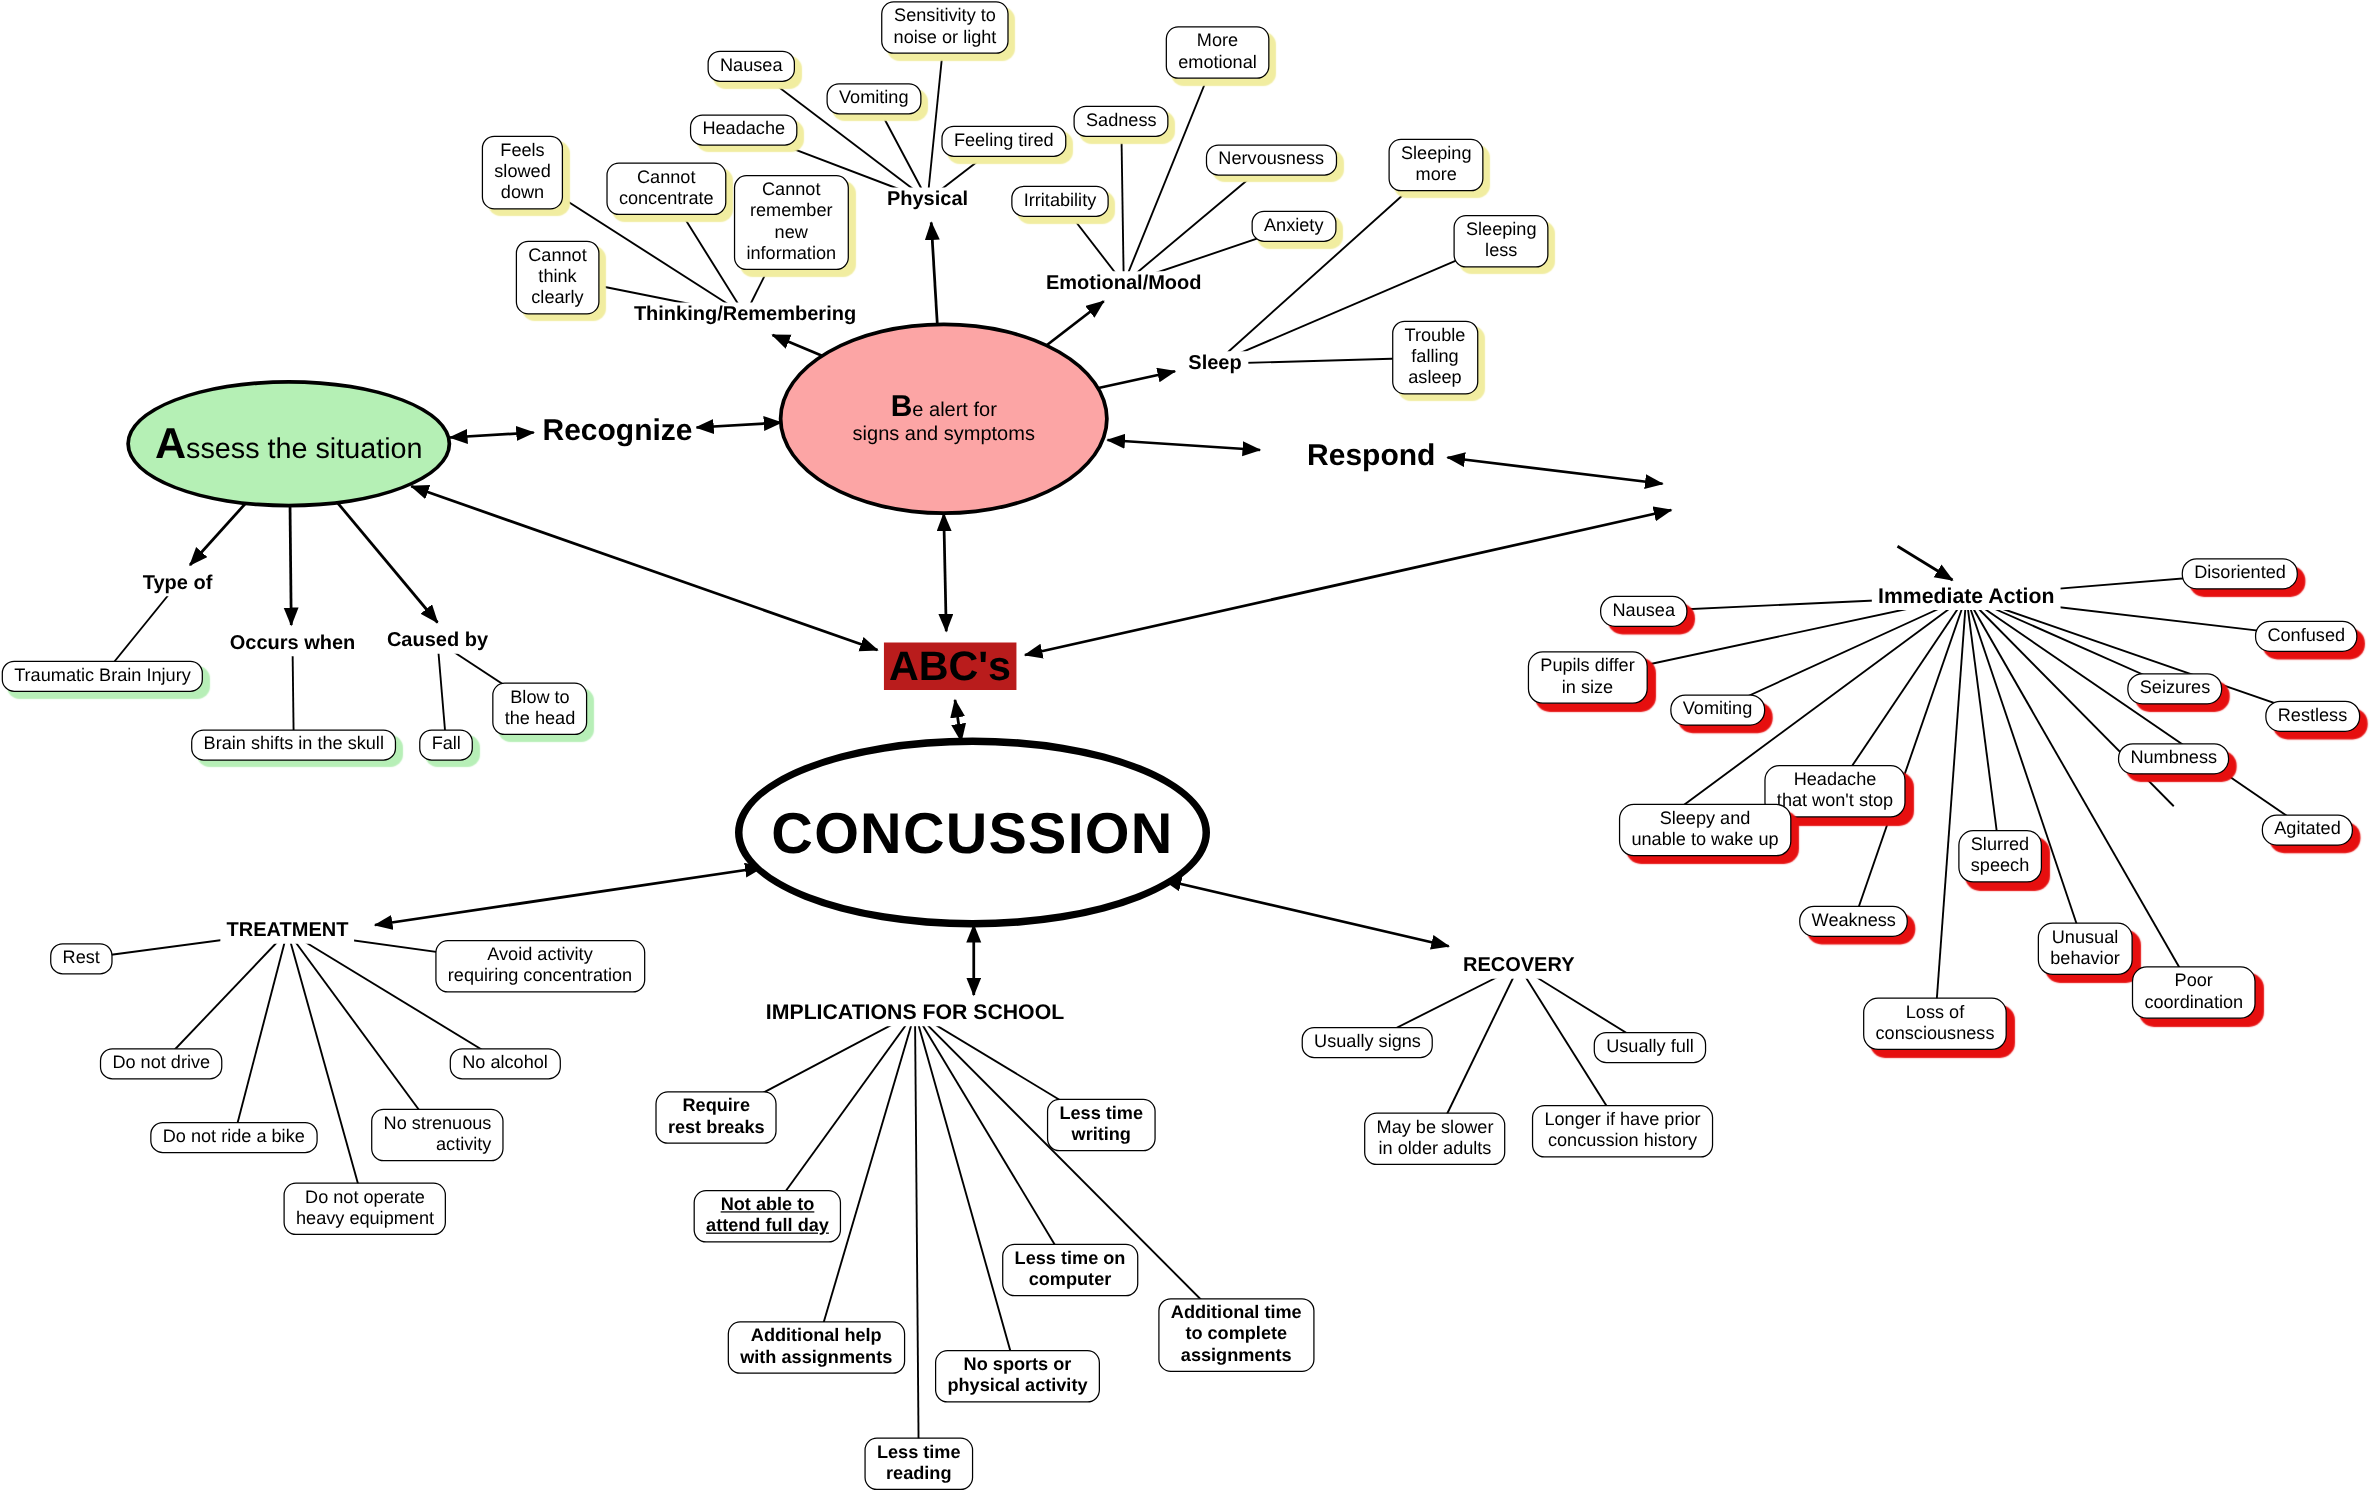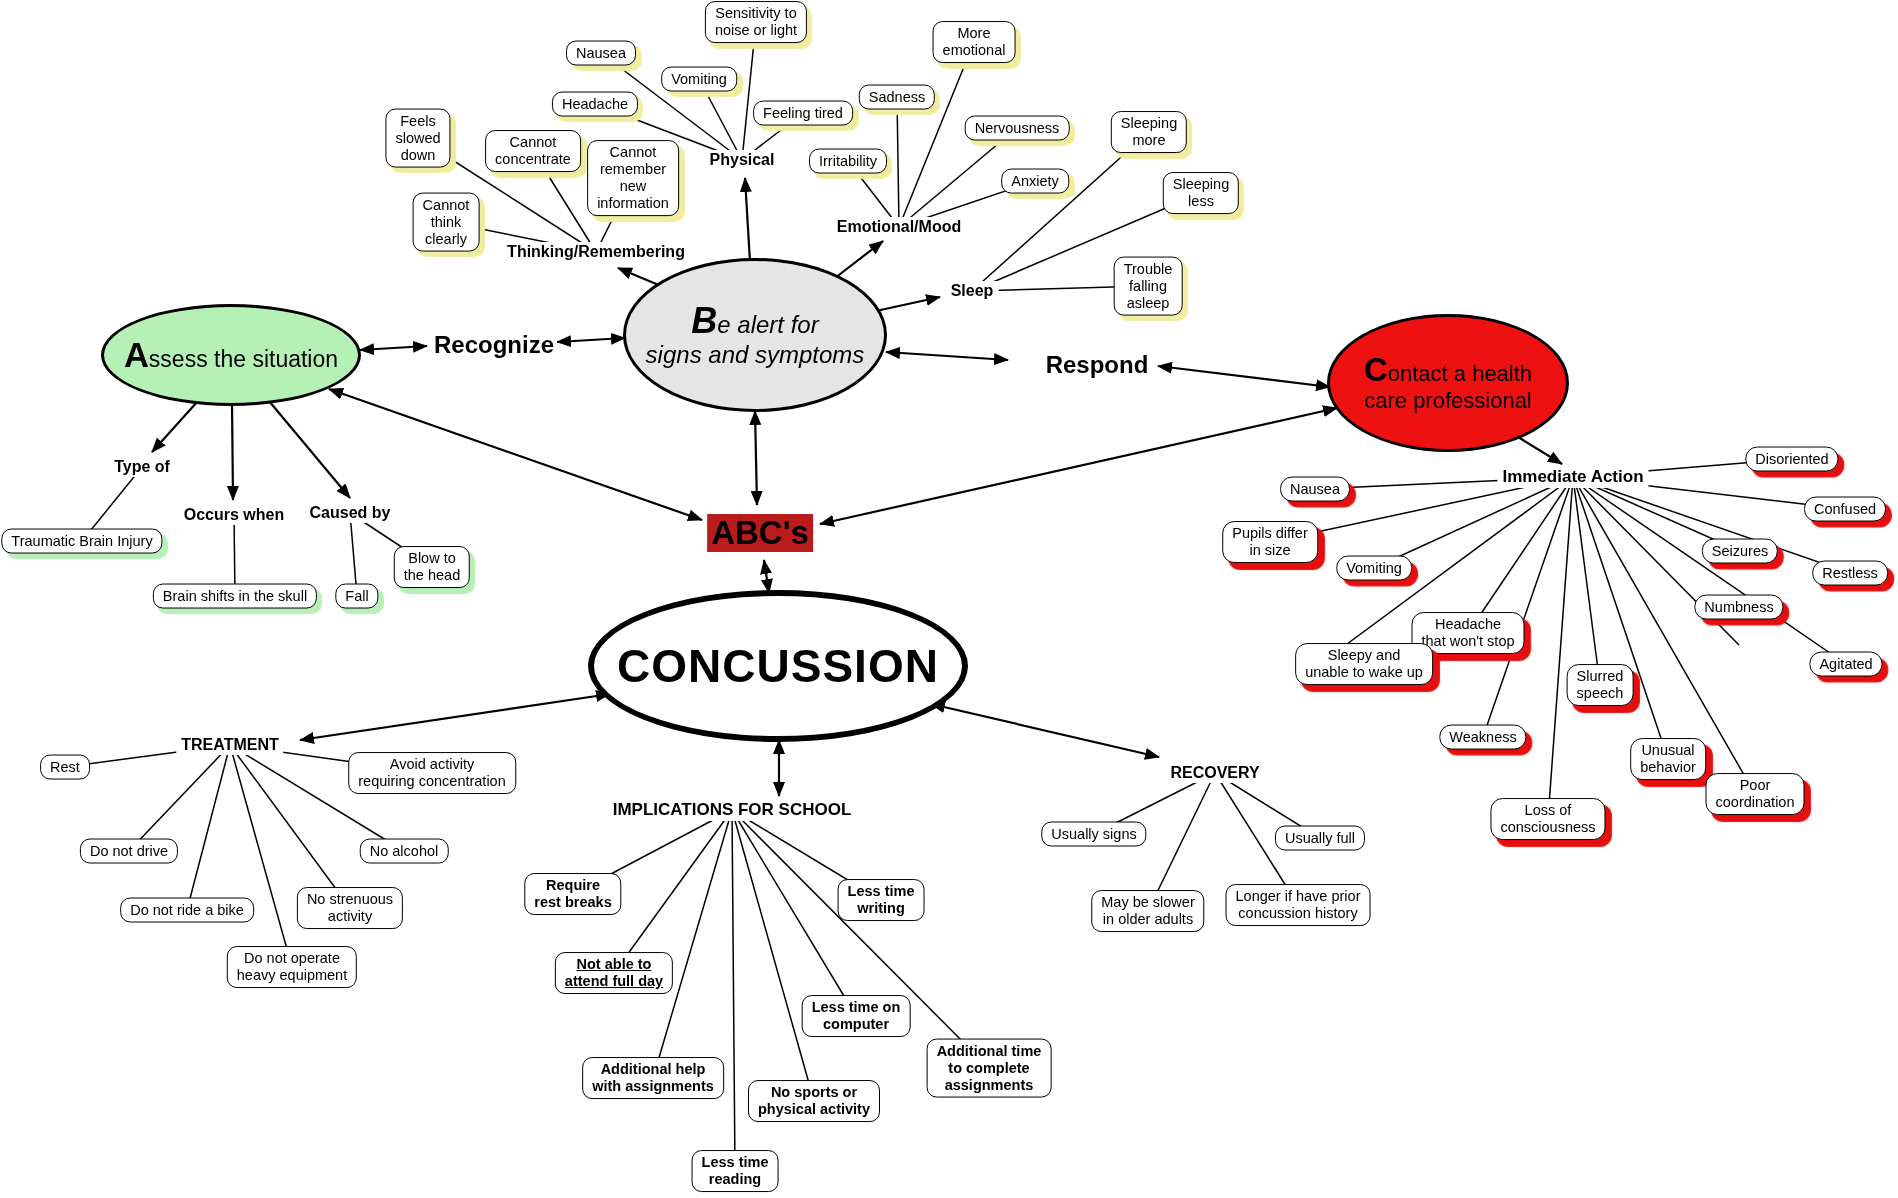--- a/index.html
+++ b/index.html
@@ -105,24 +105,22 @@
         <line stroke-width="2.2" marker-end="url(#arw)" x1="835" y1="278" x2="883" y2="241" stroke="#000000"></line>
         <line stroke-width="2.2" marker-end="url(#arw)" x1="876" y1="311" x2="940" y2="297" stroke="#000000"></line>
         <line stroke-width="2.2" marker-end="url(#arw)" x1="661" y1="286" x2="618" y2="268" stroke="#000000"></line>
         <line stroke-width="2.2" marker-end="url(#arw)" x1="198" y1="401" x2="152" y2="452" stroke="#000000"></line>
         <line stroke-width="2.2" marker-end="url(#arw)" x1="232" y1="403" x2="233" y2="500" stroke="#000000"></line>
         <line stroke-width="2.2" marker-end="url(#arw)" x1="269" y1="401" x2="350" y2="498" stroke="#000000"></line>
         <line stroke-width="2.2" marker-end="url(#arw)" x1="1518" y1="437" x2="1562" y2="464" stroke="#000000"></line>
       </g>
   </svg>
 <div class="node ellipse" style="left: 231px; top: 355px; font-size: 23px; width: 254px; height: 96px; background: rgb(181, 240, 181);"><span style="white-space: pre-line;"><span class="fl">A</span><span>ssess the situation</span></span></div>
-    <div class="node ellipse" style="left: 755px; top: 335px; font-size: 24px; width: 258px; height: 148px; background: #e5e5e5; font-style: italic;"><span style="white-space: pre-line;"><span class="fl">B</span><span>e alert for
+    <div class="node ellipse" style="left: 755px; top: 335px; font-size: 16px; width: 258px; height: 148px; background: #fca5a5;"><span style="white-space: pre-line;"><span class="fl">B</span><span>e alert for
 signs and symptoms</span></span></div>
-    <div class="node ellipse" style="left: 1448px; top: 383px; font-size: 22px; width: 236px; height: 132px; background: rgb(238, 17, 17);"><span style="white-space: pre-line;"><span class="fl">C</span><span>ontact a health
-care professional</span></span></div>
     <div class="node concussion" style="left: 778px; top: 666px; width: 368px; height: 140px;">CONCUSSION</div>
     <div class="node biglabel" style="left: 760px; top: 533px;">ABC's</div>
     <div class="node midlabel" style="left: 494px; top: 345px;">Recognize</div>
     <div class="node midlabel" style="left: 1097px; top: 365px;">Respond</div>
     <div class="node category" style="left: 742px; top: 160px;">Physical</div>
     <div class="node category" style="left: 899px; top: 227px;">Emotional/Mood</div>
     <div class="node category" style="left: 596px; top: 252px;">Thinking/Remembering</div>
     <div class="node category" style="left: 972px; top: 291px;">Sleep</div>
     <div class="node category" style="left: 142px; top: 467px;">Type of</div>
     <div class="node category" style="left: 234px; top: 515px;">Occurs when</div>
@@ -189,21 +187,21 @@
     <div class="node leaf sh-red" style="left: 1548px; top: 819px;">Loss of
 consciousness</div>
     <div class="node leaf sh-red" style="left: 1755px; top: 794px;">Poor
 coordination</div>
     <div class="node leaf" style="left: 65px; top: 767px;">Rest</div>
     <div class="node leaf" style="left: 432px; top: 773px;">Avoid activity
 requiring concentration</div>
     <div class="node leaf" style="left: 129px; top: 851px;">Do not drive</div>
     <div class="node leaf" style="left: 404px; top: 851px;">No alcohol</div>
     <div class="node leaf" style="left: 187px; top: 910px;">Do not ride a bike</div>
-    <div class="node leaf" style="left: 350px; top: 908px;">No strenuous
+    <div class="node leaf" style="left: 350px; top: 908px; text-align: right;">No strenuous
 activity</div>
     <div class="node leaf" style="left: 292px; top: 967px;">Do not operate
 heavy equipment</div>
     <div class="node leaf bold" style="left: 573px; top: 894px;">Require
 rest breaks</div>
     <div class="node leaf bold" style="left: 614px; top: 973px; text-decoration: underline;">Not able to
 attend full day</div>
     <div class="node leaf bold" style="left: 653px; top: 1078px;">Additional help
 with assignments</div>
     <div class="node leaf bold" style="left: 735px; top: 1171px;">Less time

